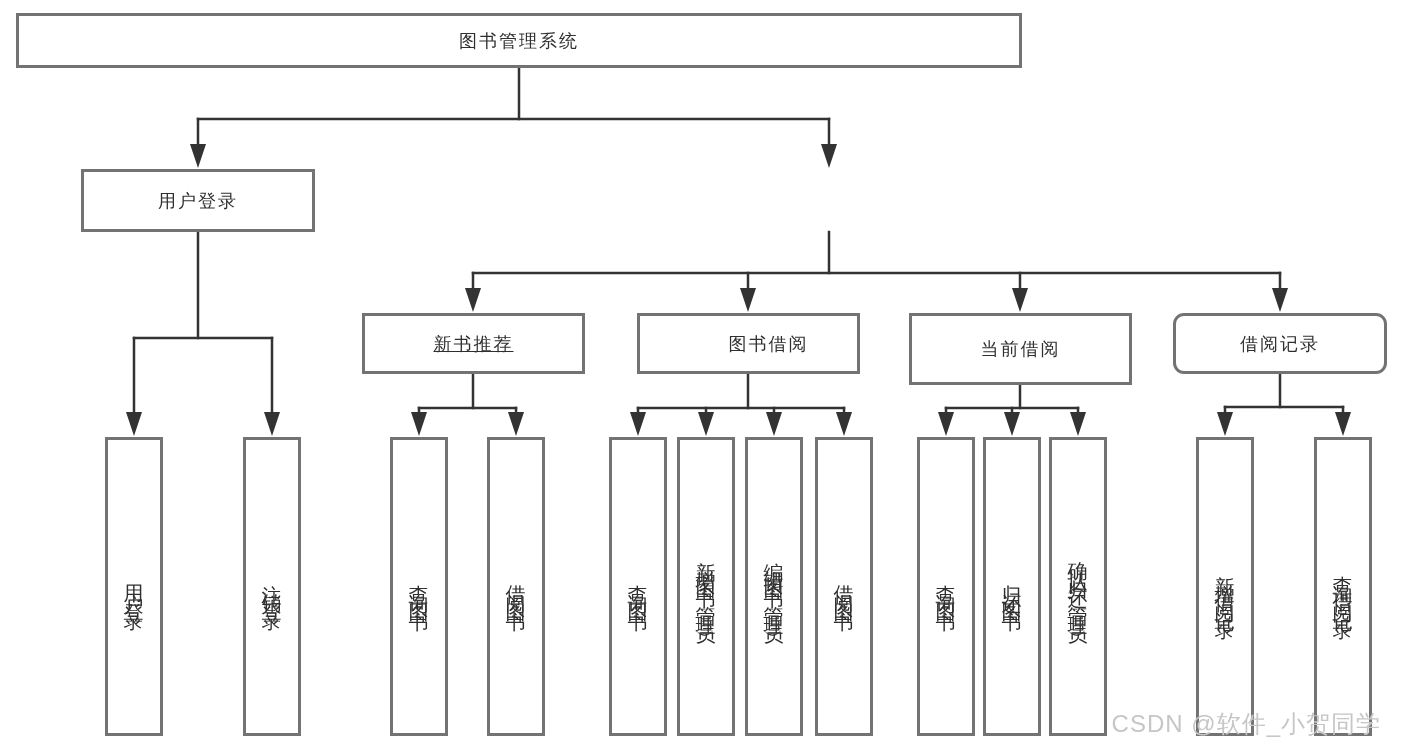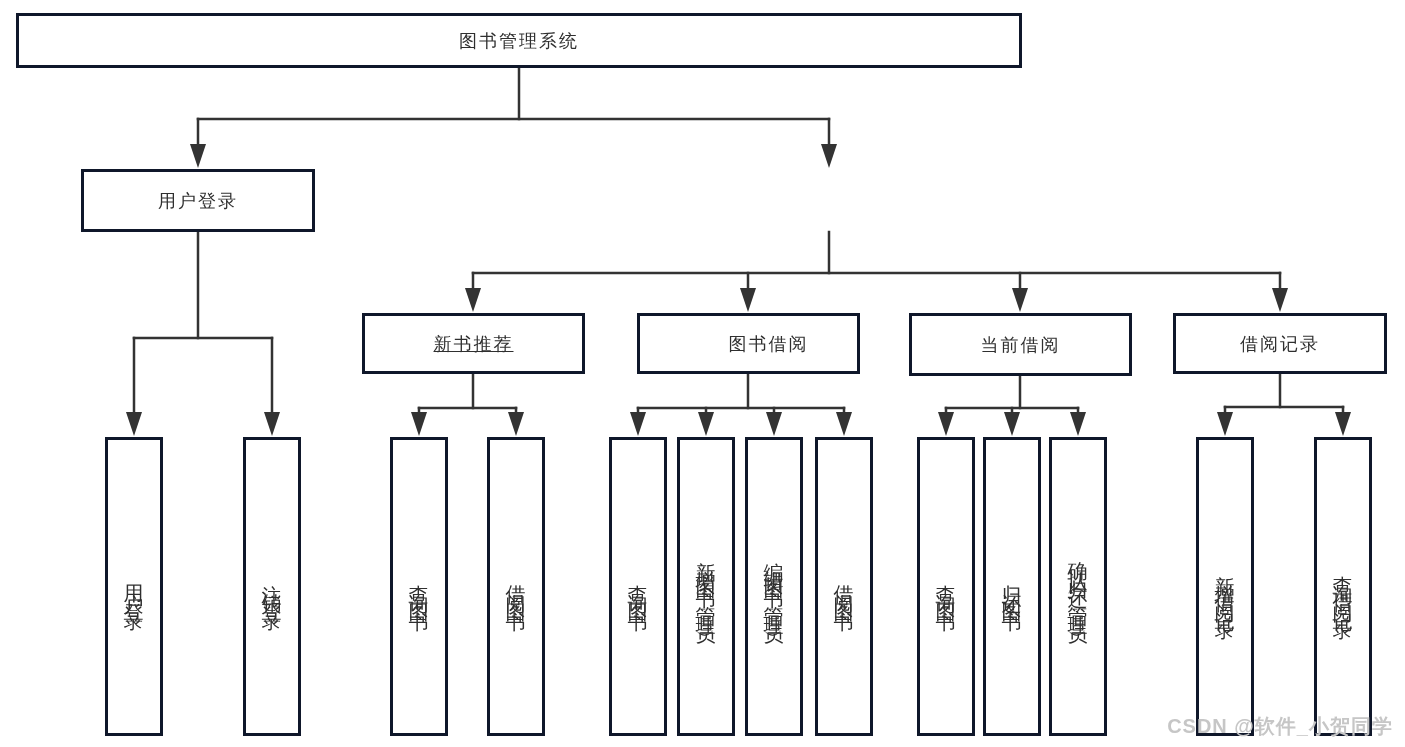--- a/index.html
+++ b/index.html
@@ -19,50 +19,49 @@
     position: absolute;
     left: 0;
     top: 0;
     width: 1405px;
     height: 747px;
   }
   .box {
     position: absolute;
     box-sizing: border-box;
     background: #ffffff;
-    border: 3px solid #0f172a;
+    border: 3px solid #737373;
     color: #2f2f2f;
     display: flex;
     align-items: center;
     justify-content: center;
     text-align: center;
   }
   .h-box {
     font-size: 18px;
     letter-spacing: 2px;
     white-space: nowrap;
   }
   .v-box {
     writing-mode: vertical-rl;
     text-orientation: mixed;
     font-size: 20px;
     letter-spacing: 9px;
     line-height: 1;
   }
   .watermark {
     position: absolute;
-    right: 12px;
+    right: 24px;
     bottom: 7px;
-    font-size: 20px;
+    font-size: 24px;
     color: #c6c6c6;
     letter-spacing: 1px;
     white-space: nowrap;
     pointer-events: none;
     z-index: 10;
-    font-weight: bold;
   }
 </style>
 </head>
 <body>
 
 <div class="canvas">
 
   <svg class="connectors" viewBox="0 0 1405 747" xmlns="http://www.w3.org/2000/svg">
     <g stroke="#333333" stroke-width="2.5" fill="none" stroke-linecap="square">
 
@@ -145,22 +144,22 @@
       <polygon points="1335,412 1351,412 1343,436"></polygon>
     </g>
   </svg>
 
   <div class="box h-box" style="left:16px; top:13px; width:1006px; height:55px;">图书管理系统</div>
 
   <div class="box h-box" style="left:81px; top:169px; width:234px; height:63px;">用户登录</div>
 
   <div class="box h-box" style="left:362px; top:313px; width:223px; height:61px;text-decoration:underline;">新书推荐</div>
   <div class="box h-box" style="left:637px; top:313px; width:223px; height:61px;padding-left:40px;">图书借阅</div>
-  <div class="box h-box" style="left:909px; top:313px; width:223px; height:63px;">当前借阅</div>
-  <div class="box h-box" style="left:1173px; top:313px; width:214px; height:61px;">借阅记录</div>
+  <div class="box h-box" style="left:909px; top:313px; width:223px; height:72px;">当前借阅</div>
+  <div class="box h-box" style="left:1173px; top:313px; width:214px; height:61px;border-radius:11px;">借阅记录</div>
 
   <div class="box v-box" style="left:105px; top:437px; width:58px; height:299px;">用户登录</div>
   <div class="box v-box" style="left:243px; top:437px; width:58px; height:299px;">注销登录</div>
 
   <div class="box v-box" style="left:390px; top:437px; width:58px; height:299px;">查询图书</div>
   <div class="box v-box" style="left:487px; top:437px; width:58px; height:299px;">借阅图书</div>
 
   <div class="box v-box" style="left:609px; top:437px; width:58px; height:299px;">查询图书</div>
   <div class="box v-box" style="left:677px; top:437px; width:58px; height:299px;">新增图书（管理员）</div>
   <div class="box v-box" style="left:745px; top:437px; width:58px; height:299px;">编辑图书（管理员）</div>

